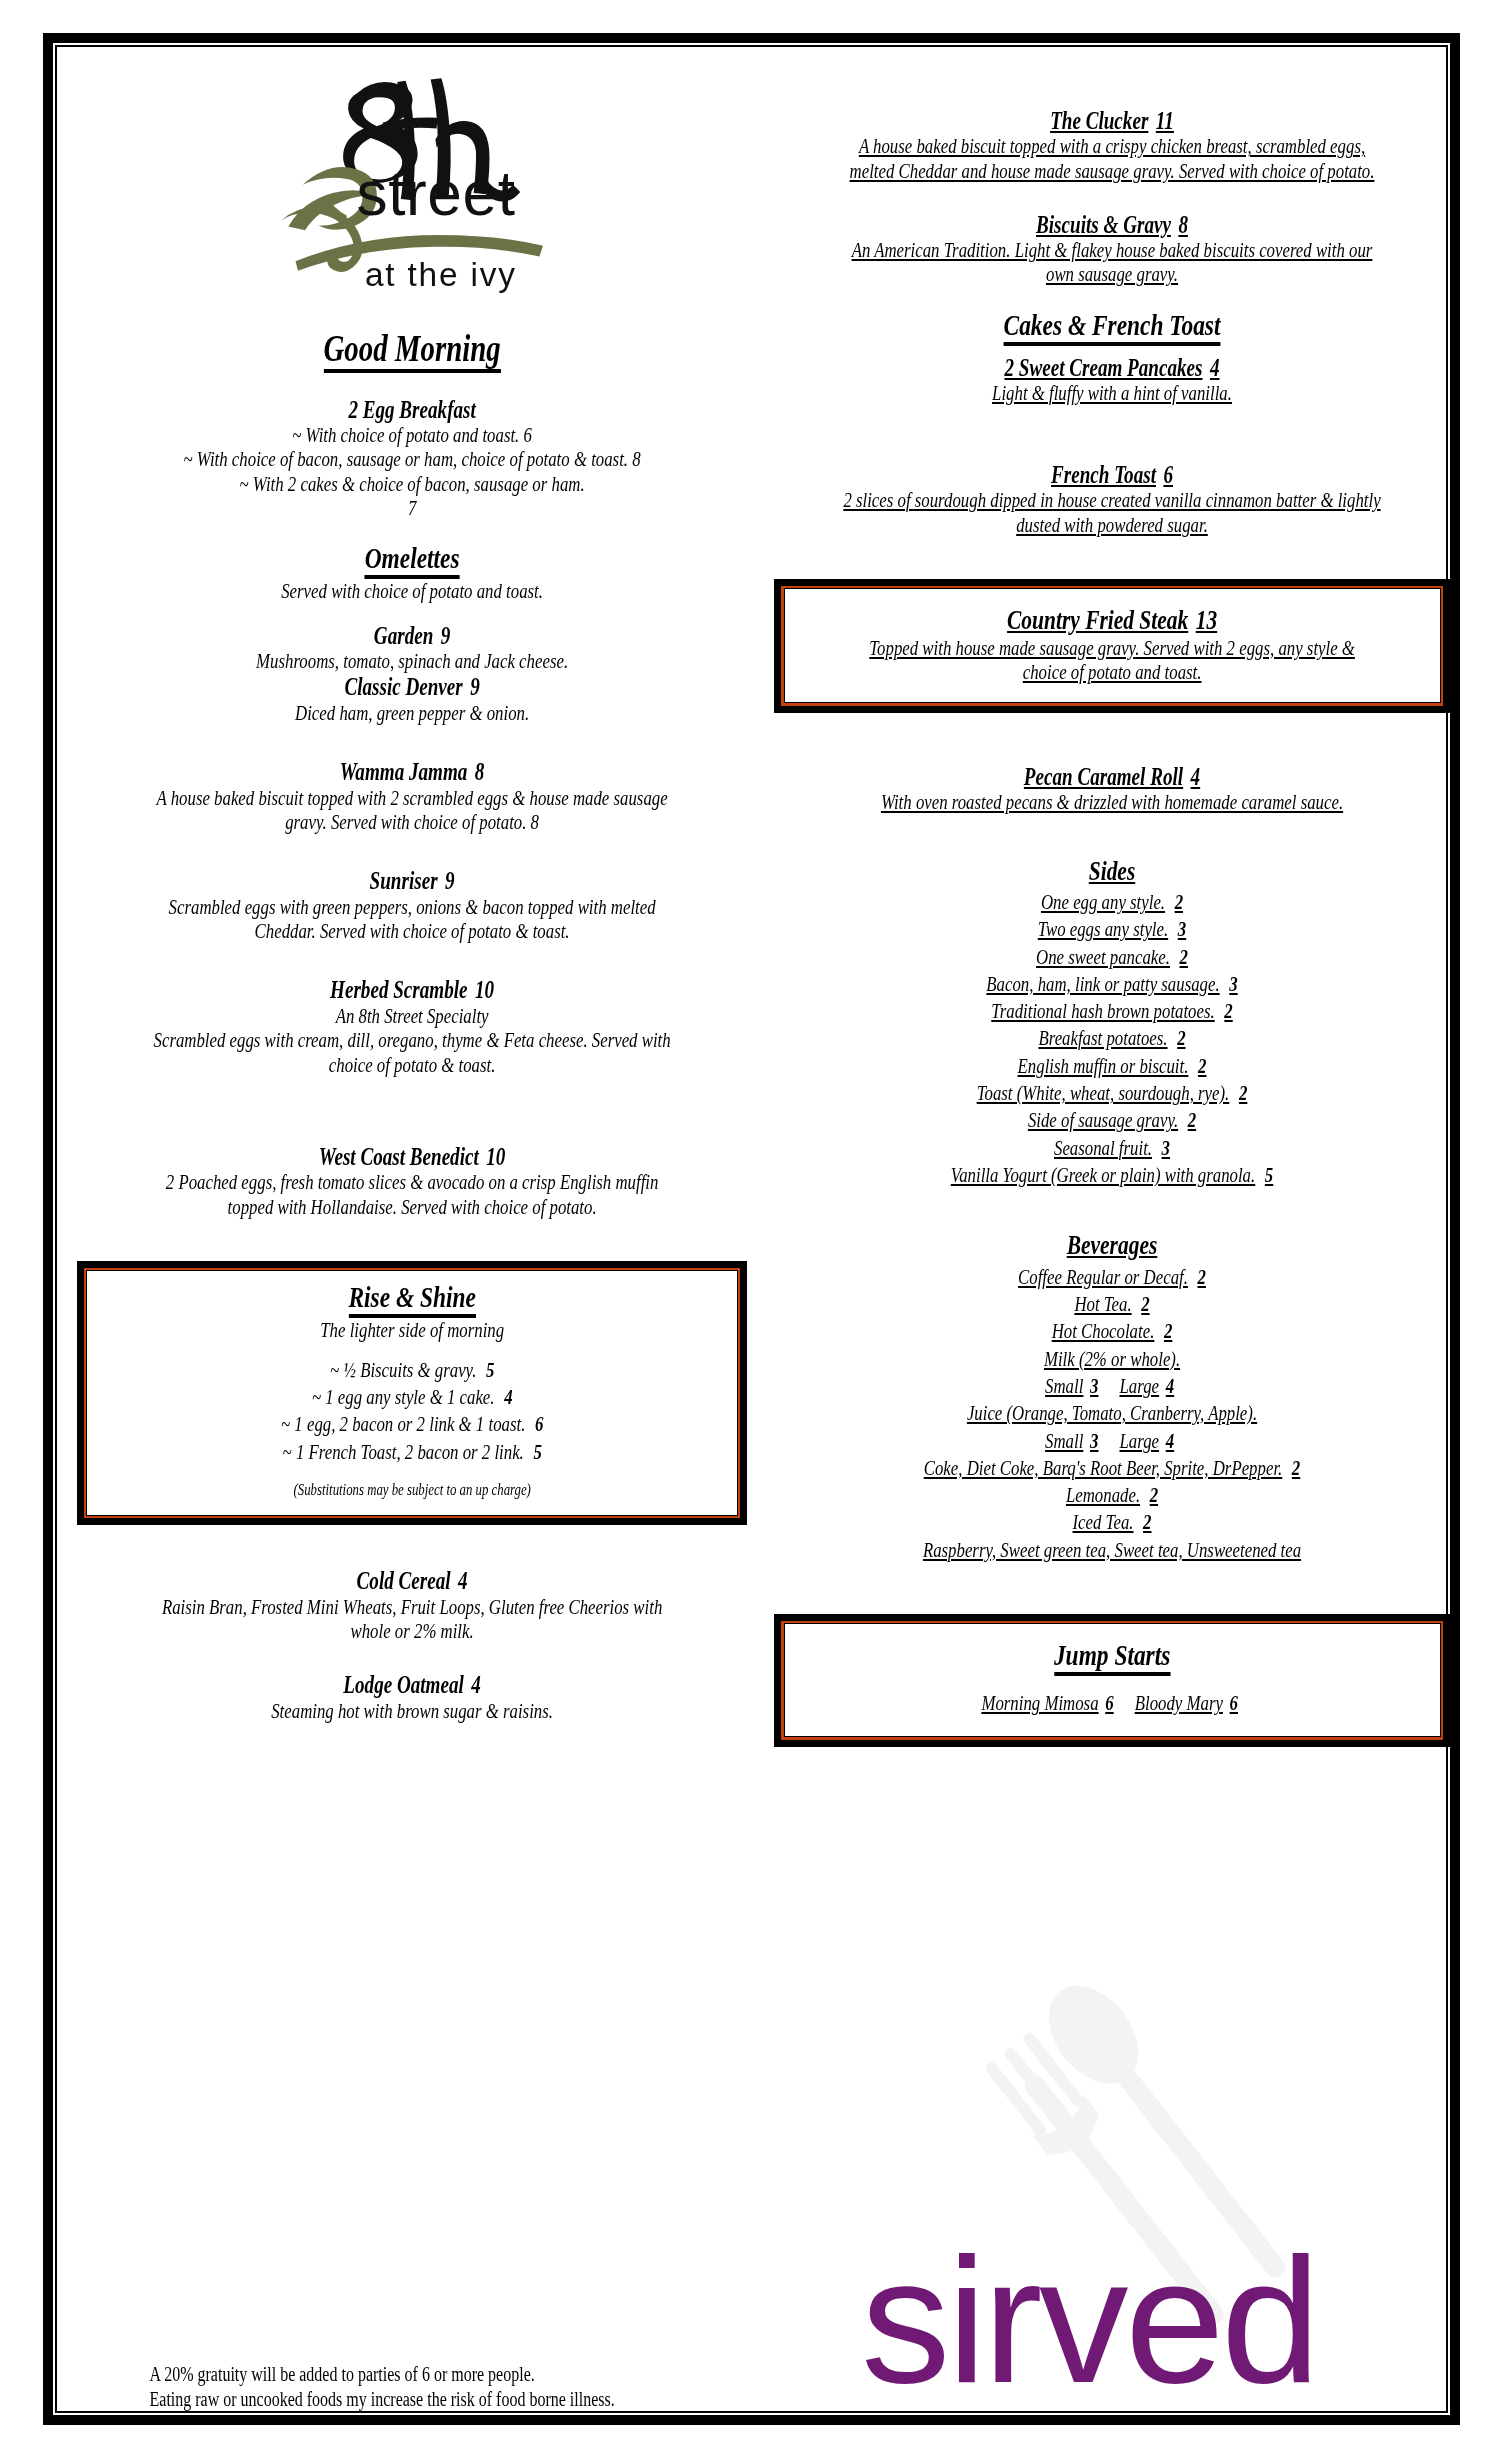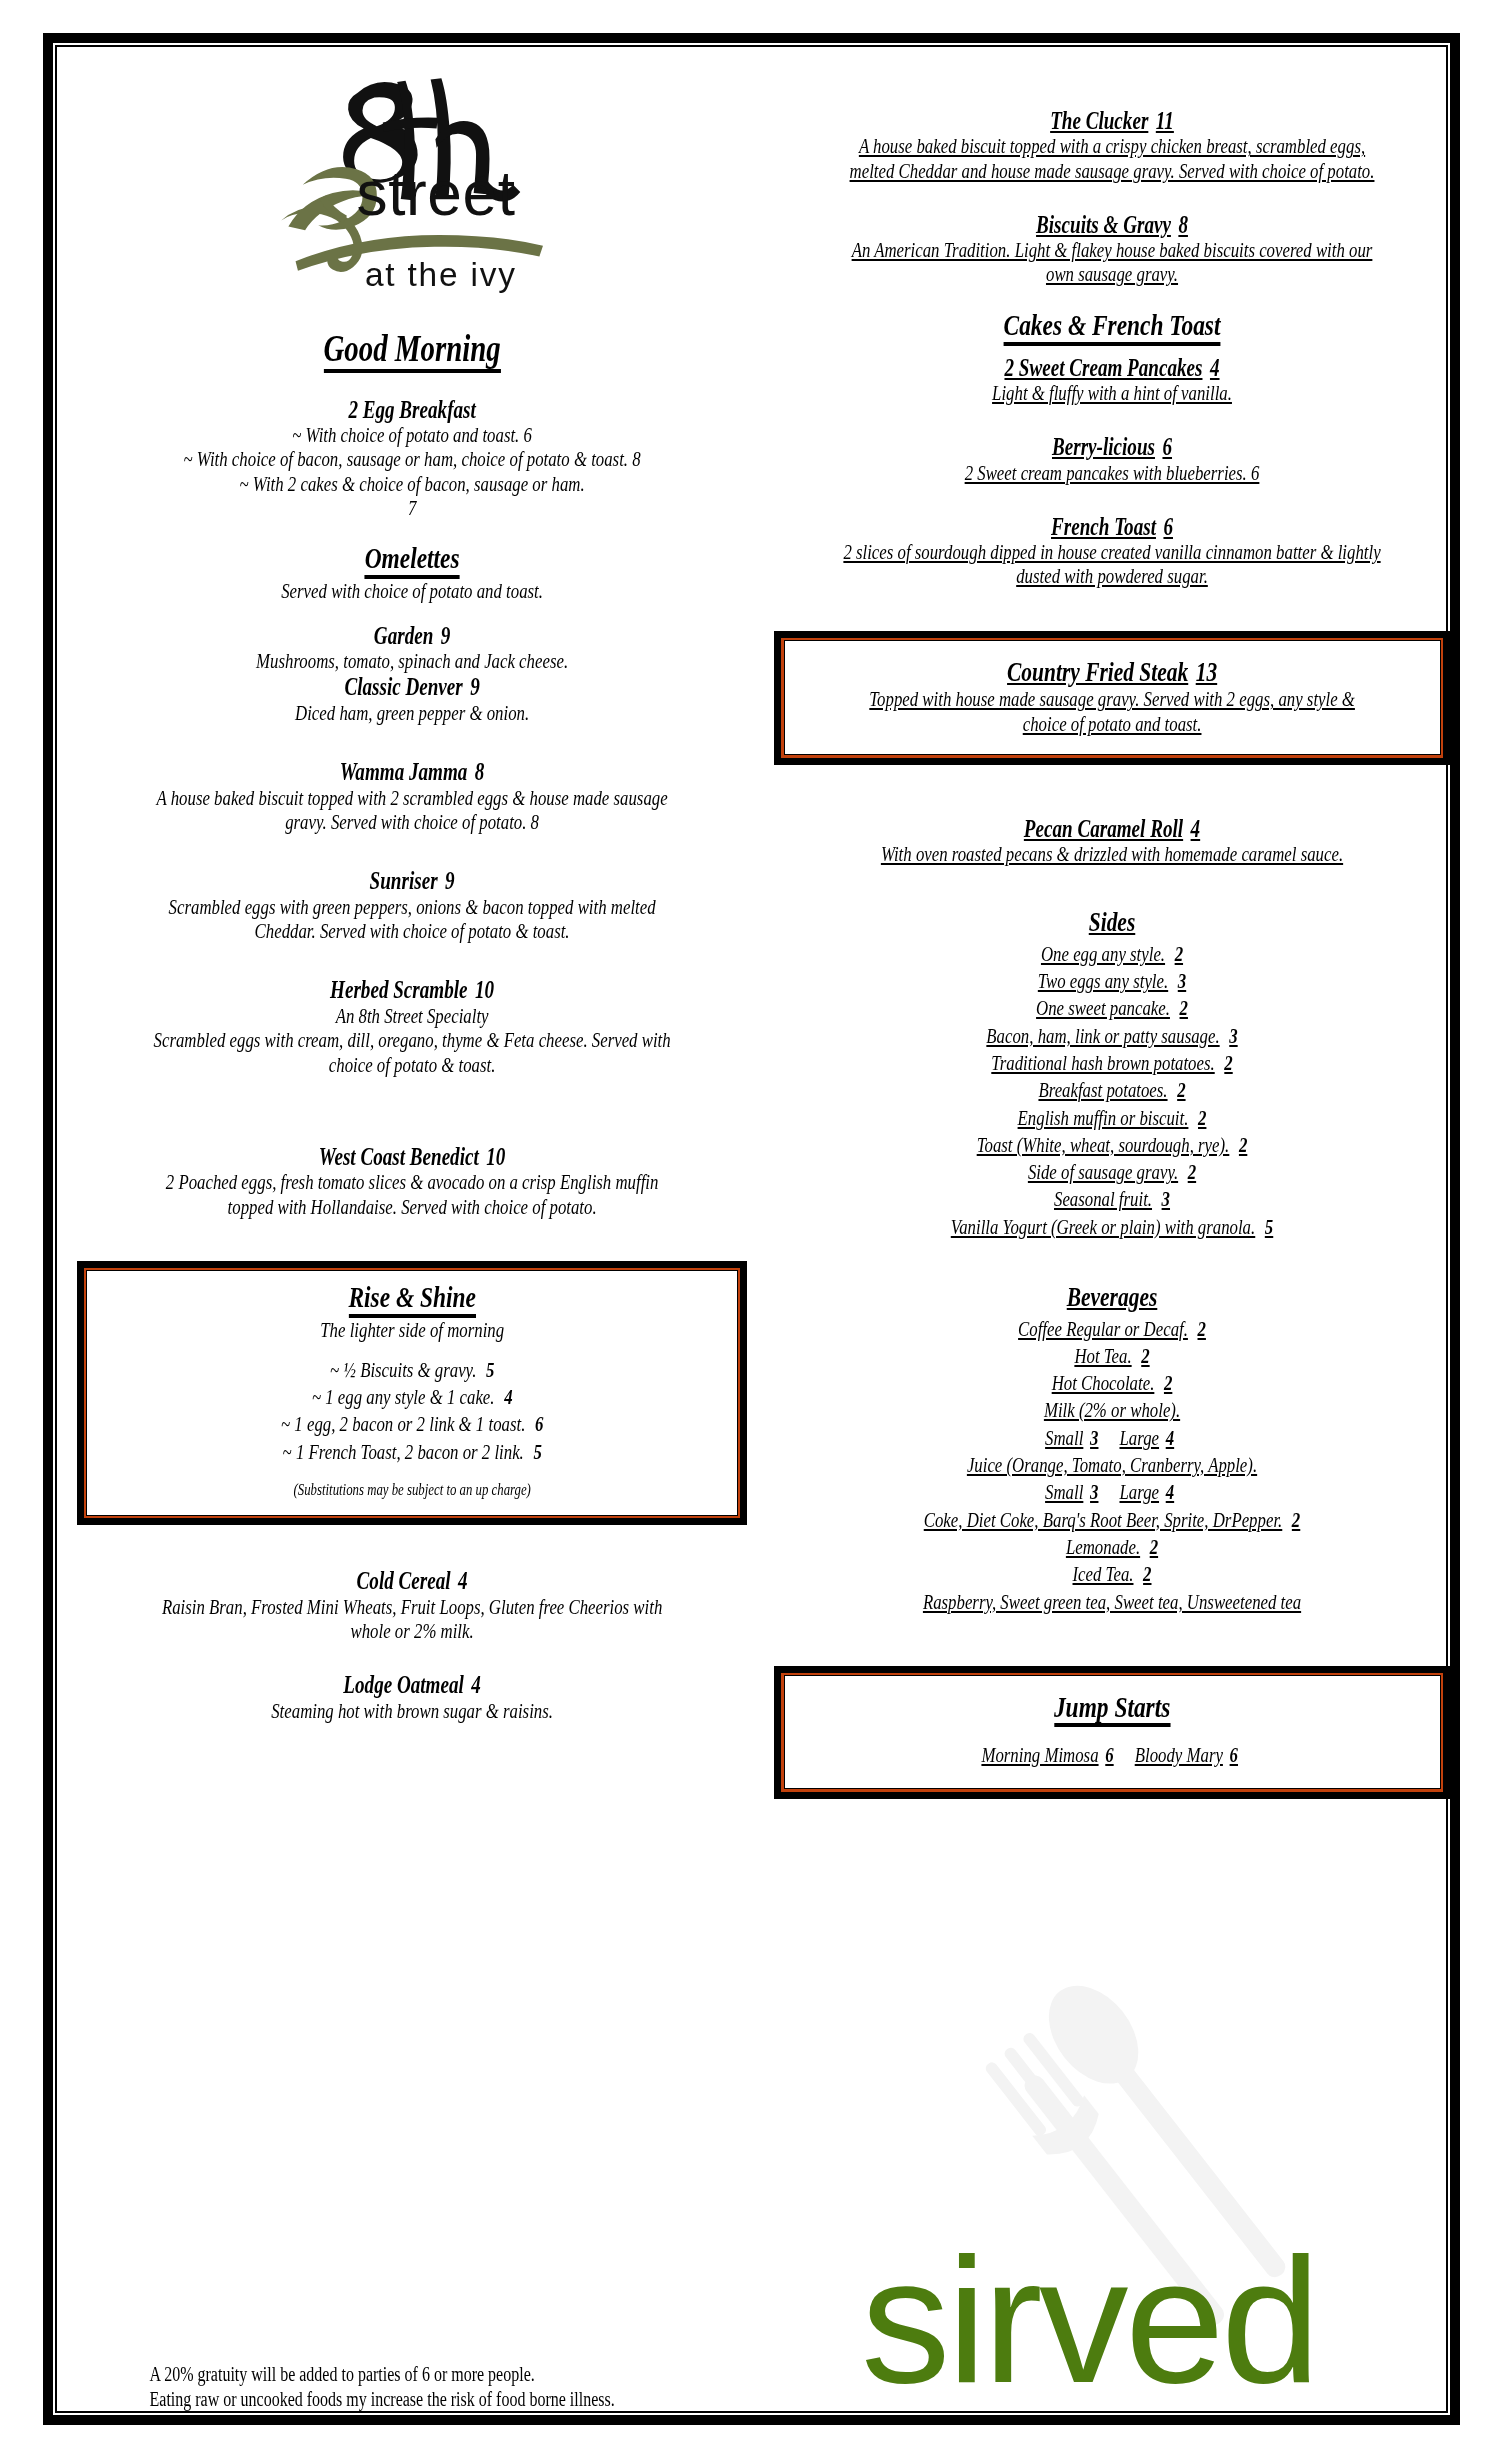--- a/index.html
+++ b/index.html
@@ -34,21 +34,21 @@
     left:849px;top:2153px;
     width:646px;height:251px;
     pointer-events:none;
     z-index:0;
   }
   #watermark .wm-text{
     position:absolute;left:12px;top:78px;
     font-family:"Liberation Sans", sans-serif;
     font-size:179px;line-height:1;
     font-weight:400;
-    color:#4d7c0f;
+    color:#701a75;
     letter-spacing:-3.6px;
   }
   #watermark .wm-utensils{
     position:absolute;left:78px;top:-203px;
     opacity:1;
   }
 
   
   #content{
     position:absolute;
@@ -419,26 +419,20 @@
 
         <div class="item">
           <div class="item-name">
             <span>2 Sweet Cream Pancakes</span><span class="price">4</span>
           </div>
           <div class="item-desc">Light &amp; fluffy with a hint of vanilla.</div>
         </div>
 
         <div class="sp46"></div>
 
-        <div class="item">
-          <div class="item-name">
-            <span>Berry-licious</span><span class="price">6</span>
-          </div>
-          <div class="item-desc">2 Sweet cream pancakes with blueberries. 6</div>
-        </div>
 
         <div class="sp46"></div>
 
         <div class="item">
           <div class="item-name">
             <span>French Toast</span><span class="price">6</span>
           </div>
           <div class="item-desc">2 slices of sourdough dipped in house created vanilla cinnamon batter &amp; lightly dusted with powdered sugar.</div>
         </div>
 

